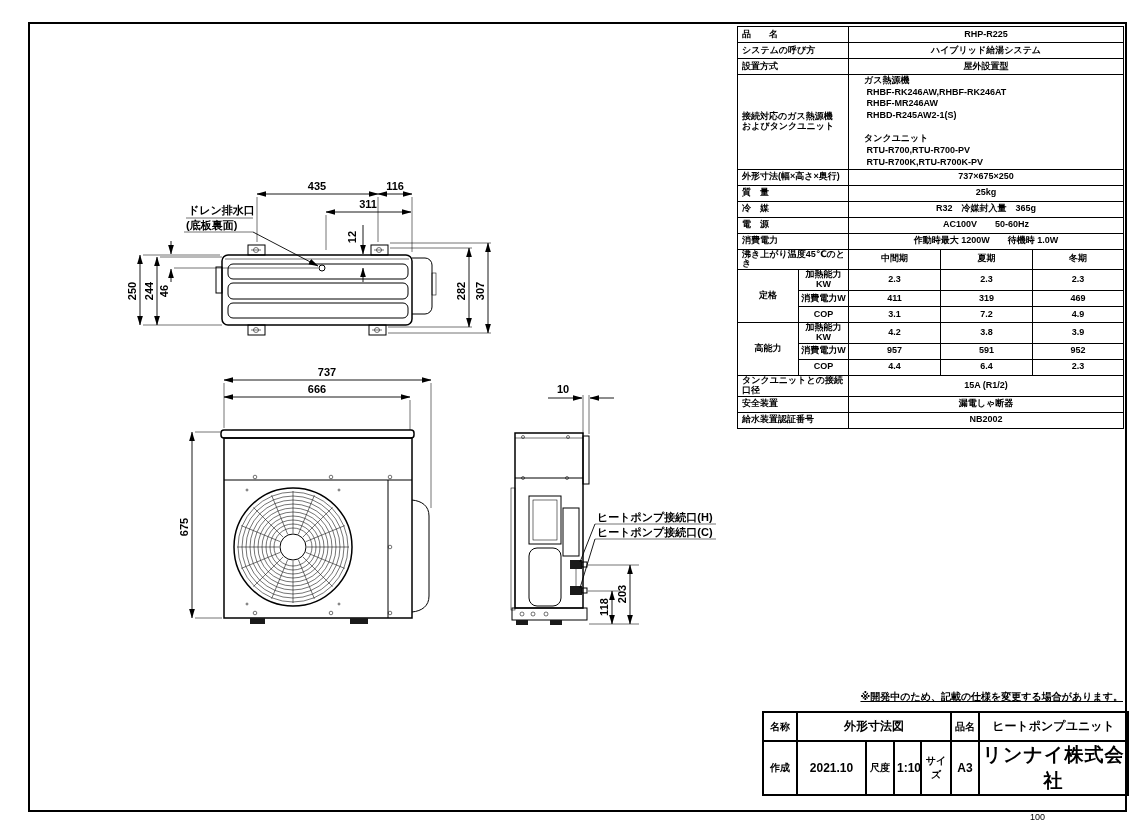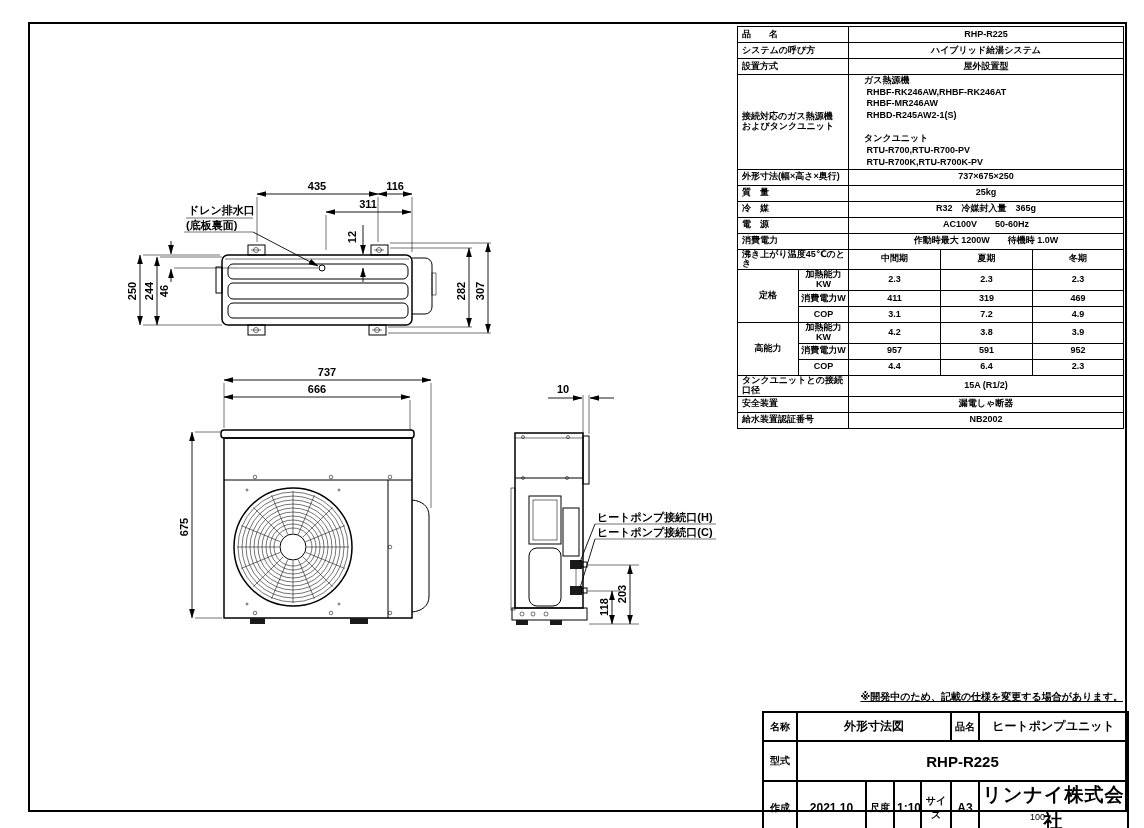--- a/index.html
+++ b/index.html
@@ -372,24 +372,20 @@
       <col style="width:28px">
     <col style="width:149px">
   </colgroup>
   <tbody>
       <tr class="r1">
     <td class="small">名称</td>
     <td colspan="4">外形寸法図</td>
     <td class="small">品名</td>
     <td>ヒートポンプユニット</td>
   </tr>
-  <tr class="r2">
-    <td class="small">型式</td>
-    <td colspan="6" class="model">RHP-R225</td>
-  </tr>
   <tr class="r3">
     <td class="small">作成</td>
     <td>2021.10</td>
     <td class="small">尺度</td>
     <td>1:10</td>
     <td class="small">サイズ</td>
     <td>A3</td>
     <td class="company">リンナイ株式会社</td>
   </tr>
 </tbody>

